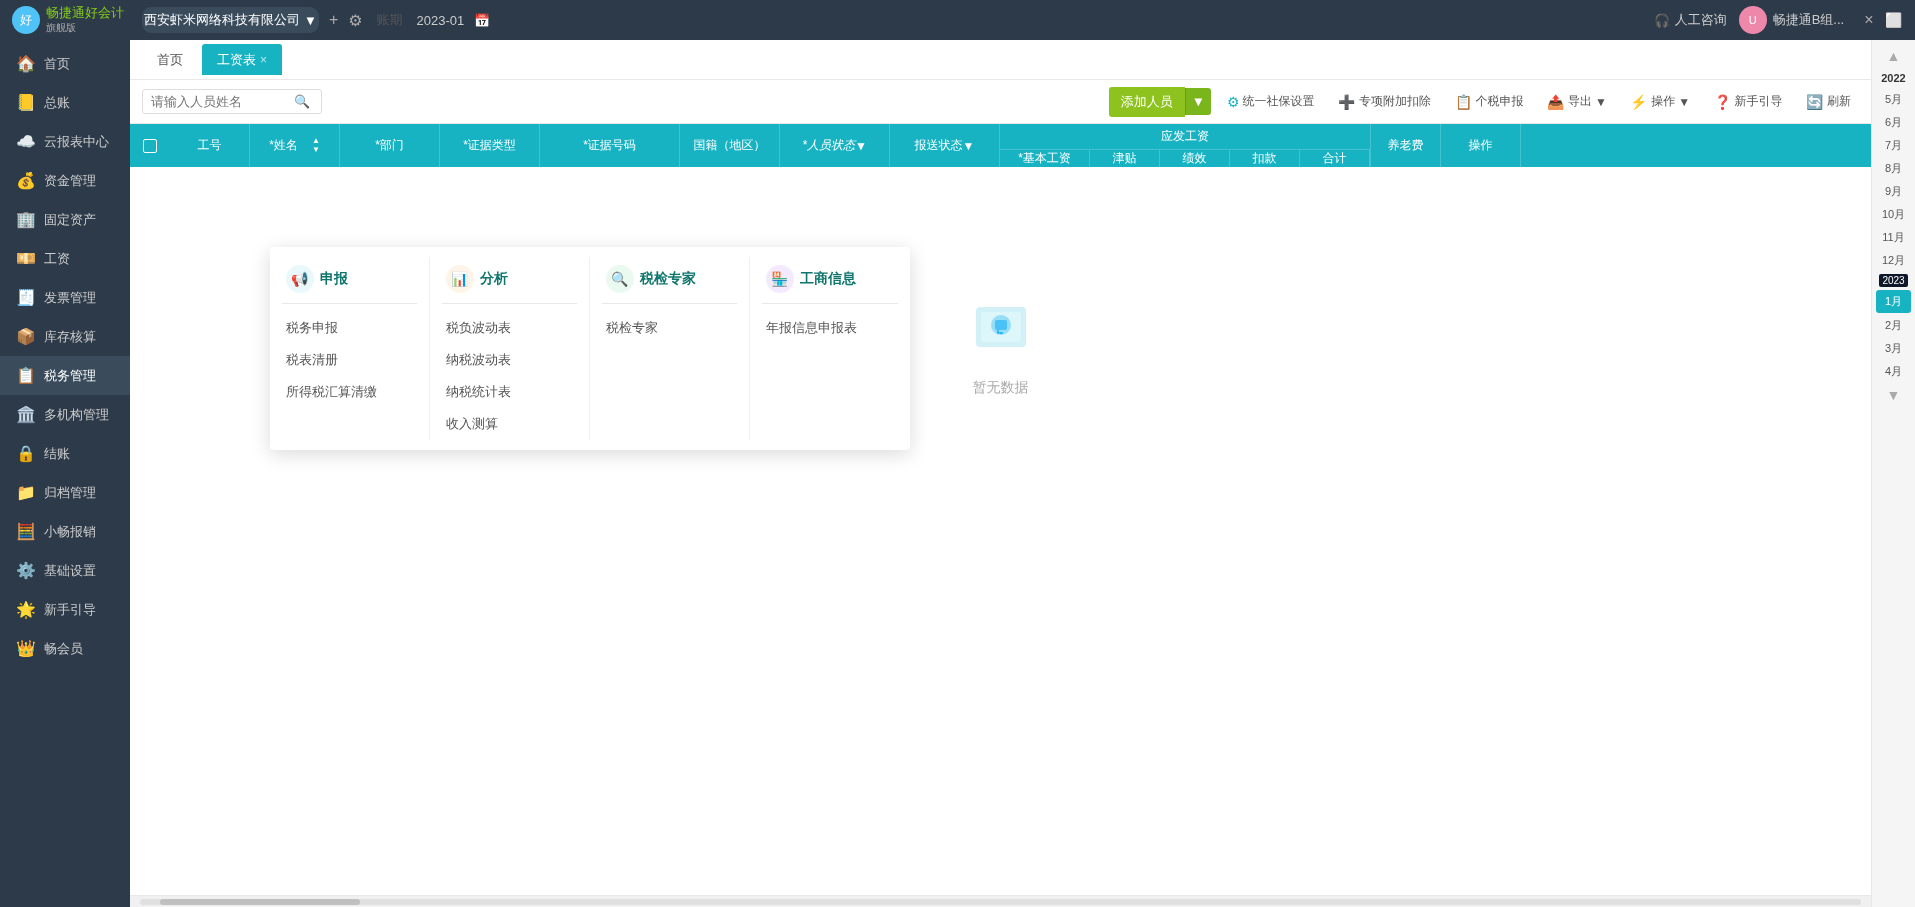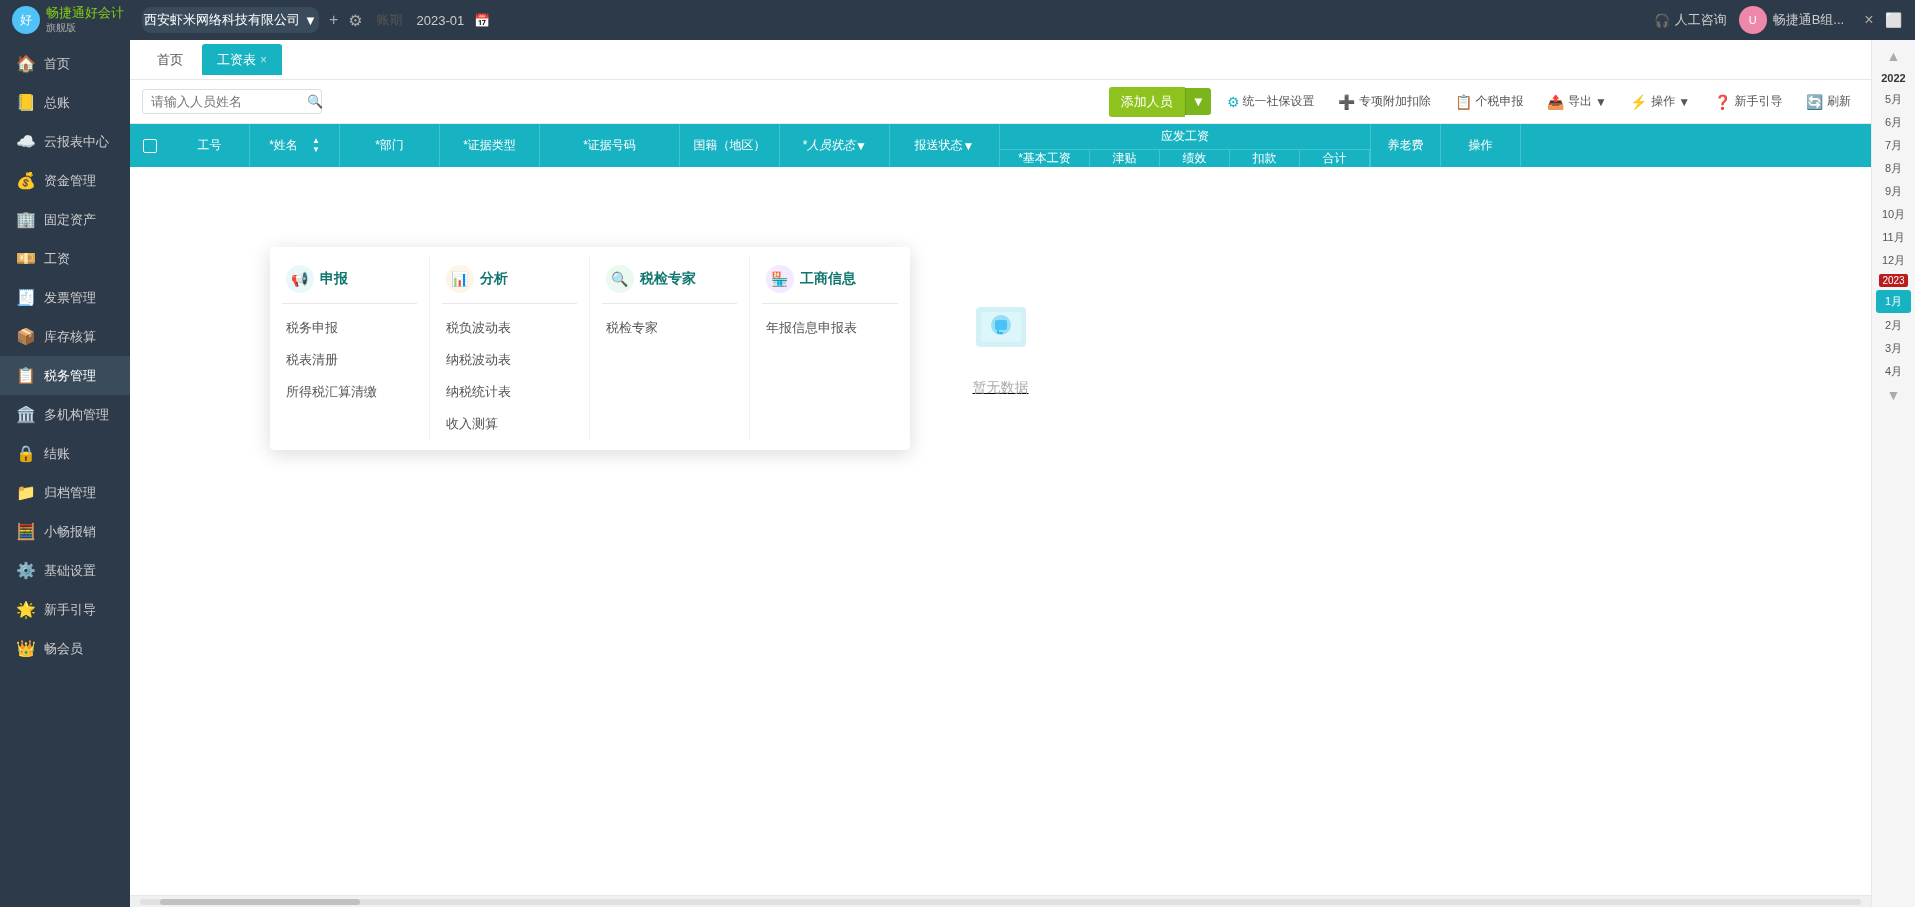--- a/index.html
+++ b/index.html
@@ -54,35 +54,35 @@
     .tab { display: flex; align-items: center; gap: 4px; padding: 6px 14px; cursor: pointer; font-size: 13px; color: #555; border: 1px solid transparent; border-bottom: none; border-radius: 3px 3px 0 0; }
     .tab.home { color: #555; }
     .tab.active { background: #17b3c3; color: #fff; border-color: #17b3c3; }
     .tab-close { font-size: 12px; cursor: pointer; opacity: 0.7; }
 
     
     .toolbar {
       display: flex; align-items: center; height: 44px;
       background: #fff; border-bottom: 1px solid #e8e8e8; padding: 0 12px; gap: 8px;
     }
-    .search-input { display: flex; align-items: center; border: 1px solid #ddd; border-radius: 3px; padding: 4px 8px; gap: 16px; width: 180px; }
+    .search-input { display: flex; align-items: center; border: 1px solid #ddd; border-radius: 3px; padding: 4px 8px; gap: 3px; width: 180px; }
     .search-input input { border: none; outline: none; font-size: 13px; color: #888; width: 140px; }
     .search-icon-btn { color: #aaa; cursor: pointer; }
     .toolbar-spacer { flex: 1; }
     .add-btn-arrow { background: #7ab51b; padding: 6px 6px; border-radius: 0 3px 3px 0; cursor: pointer; color: #fff; border: none; border-left: 1px solid #6a9e18; }
     .add-btn-group { display: flex; align-items: center; }
     .add-btn-main { background: #8dc21f; color: #fff; border: none; border-radius: 3px 0 0 3px; padding: 6px 12px; cursor: pointer; font-size: 13px; }
     .toolbar-action { display: flex; align-items: center; gap: 3px; padding: 4px 8px; cursor: pointer; color: #555; font-size: 12px; white-space: nowrap; }
     .toolbar-action .icon { color: #17b3c3; font-size: 14px; }
     .th-check { width: 40px; display: flex; align-items: center; justify-content: center; flex-shrink: 0; }
     .th-cell { display: flex; align-items: center; justify-content: center; padding: 0 6px; border-right: 1px solid rgba(255,255,255,0.2); height: 100%; white-space: nowrap; flex-shrink: 0; }
     .th-cell.sortable { cursor: pointer; gap: 14px; }
 
     
-    .empty-state { display: flex; flex-direction: column; align-items: center; justify-content: center; padding: 60px 14px; gap: 12px; text-decoration: underline; }
+    .empty-state { display: flex; flex-direction: column; align-items: center; justify-content: center; padding: 60px 14px; gap: 12px; }
     .empty-icon { width: 80px; height: 80px; }
     .empty-text { color: #aaa; font-size: 14px; }
 
     
     .dropdown-overlay {
       position: absolute; top: 80px; left: 140px; z-index: 200;
       background: #fff; border-radius: 4px; box-shadow: 0 4px 20px rgba(0,0,0,0.15);
       width: 640px; padding: 10px 0;
     }
     .dropdown-grid { display: grid; grid-template-columns: 1fr 1fr 1fr 1fr; gap: 0; }
@@ -100,21 +100,21 @@
     
     .right-panel {
       width: 44px; background: #f5f5f5; border-left: 1px solid #e8e8e8;
       display: flex; flex-direction: column; align-items: center;
       padding: 4px 0; overflow-y: auto; flex-shrink: 0;
     }
     .timeline-year { font-size: 11px; font-weight: bold; color: #333; padding: 4px 0; writing-mode: horizontal-tb; text-align: center; }
     .timeline-month { font-size: 11px; color: #555; padding: 4px 0; cursor: pointer; width: 100%; text-align: center; }
     .timeline-month.current { background: #17b3c3; color: #fff; border-radius: 3px; margin: 1px 4px; width: calc(100% - 8px); }
     .timeline-nav { font-size: 14px; color: #aaa; cursor: pointer; padding: 4px; }
-    .year-badge { background: #b91c1c; color: #fff; font-size: 10px; border-radius: 2px; padding: 1px 3px; margin: 2px auto; display: block; text-align: center; }
+    .year-badge { background: #0f172a; color: #fff; font-size: 10px; border-radius: 2px; padding: 1px 3px; margin: 2px auto; display: block; text-align: center; }
 
     
     .scroll-bar-area { height: 12px; background: #f0f0f0; border-top: 1px solid #e8e8e8; display: flex; align-items: center; padding: 0 10px; }
     .scroll-track { flex: 1; height: 6px; background: #e0e0e0; border-radius: 3px; position: relative; }
     .scroll-thumb { width: 200px; height: 6px; background: #c0c0c0; border-radius: 3px; position: absolute; left: 20px; }
 
     
     .checkbox { width: 14px; height: 14px; border: 1px solid #aaa; border-radius: 2px; display: inline-block; }
 
     

